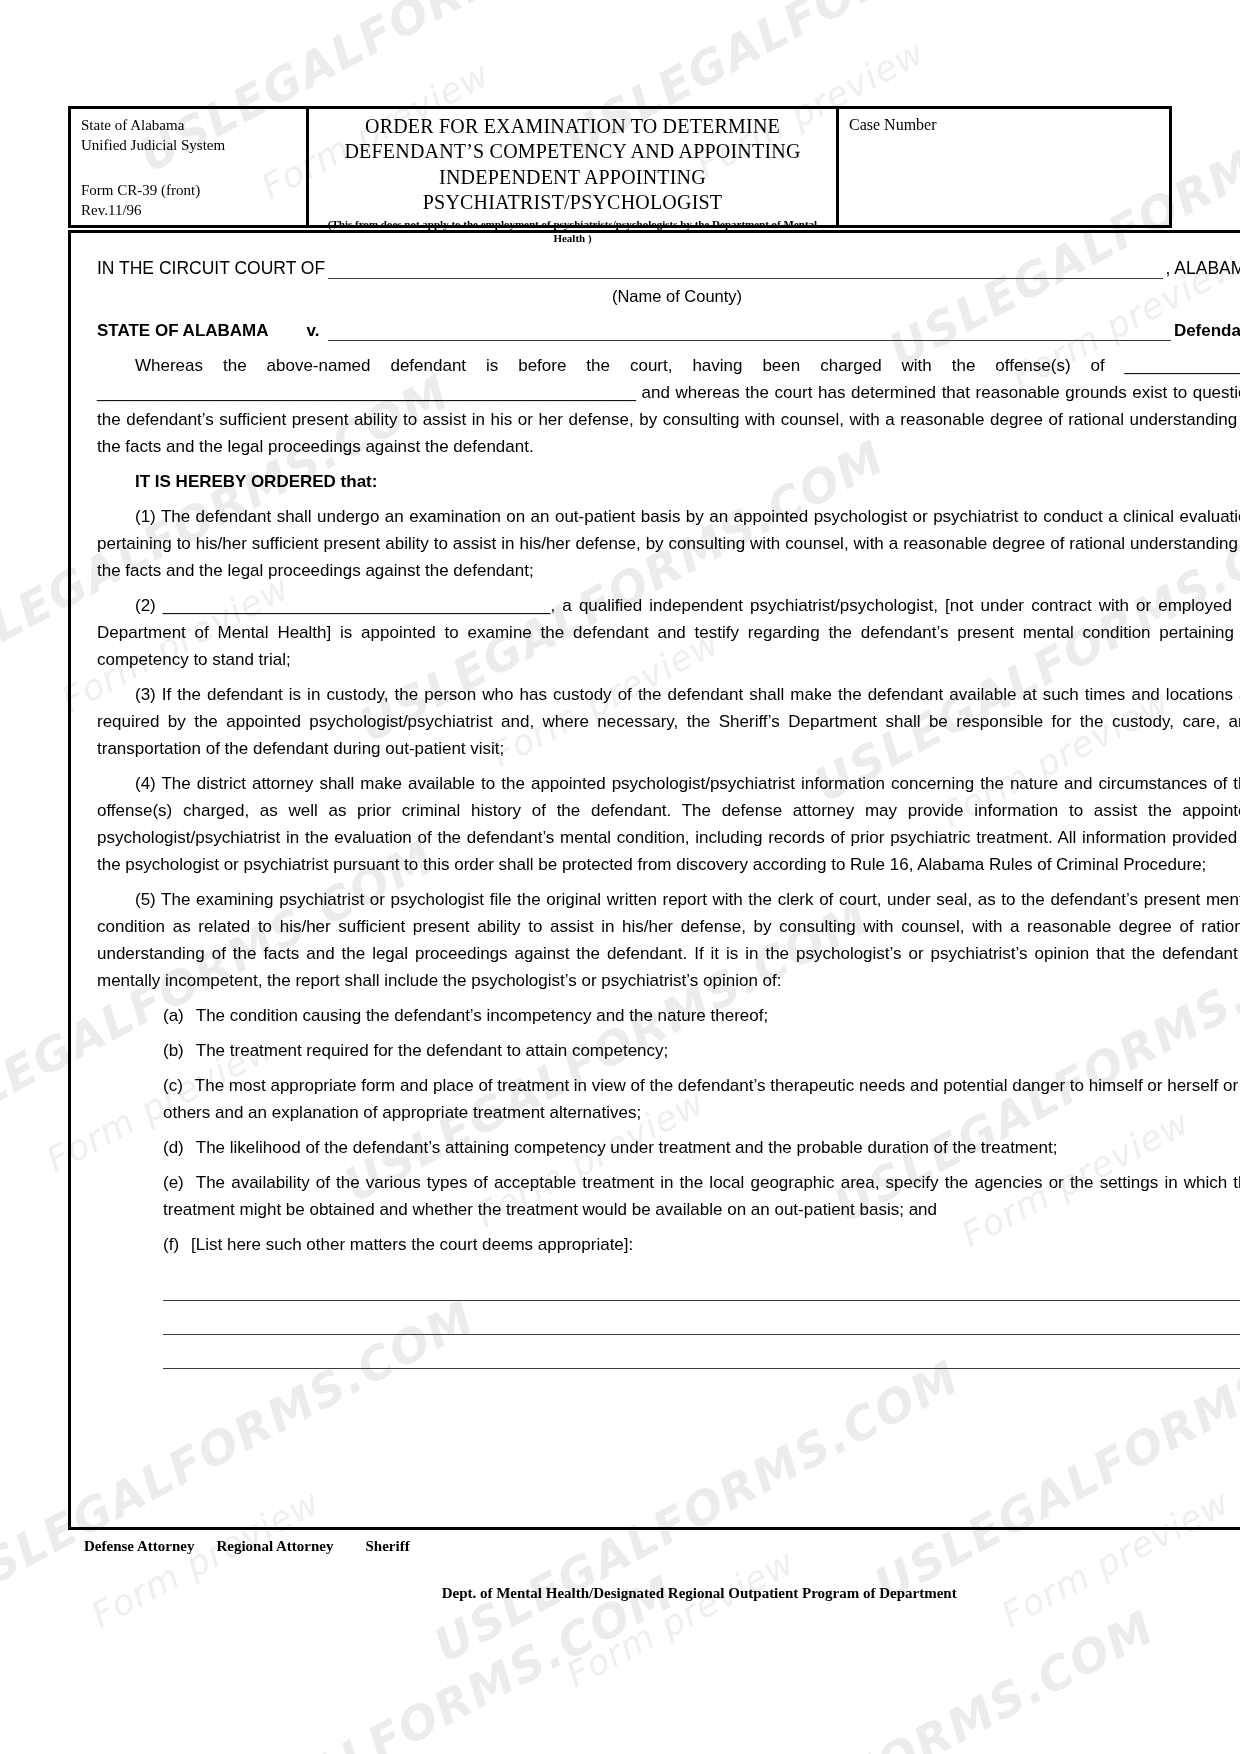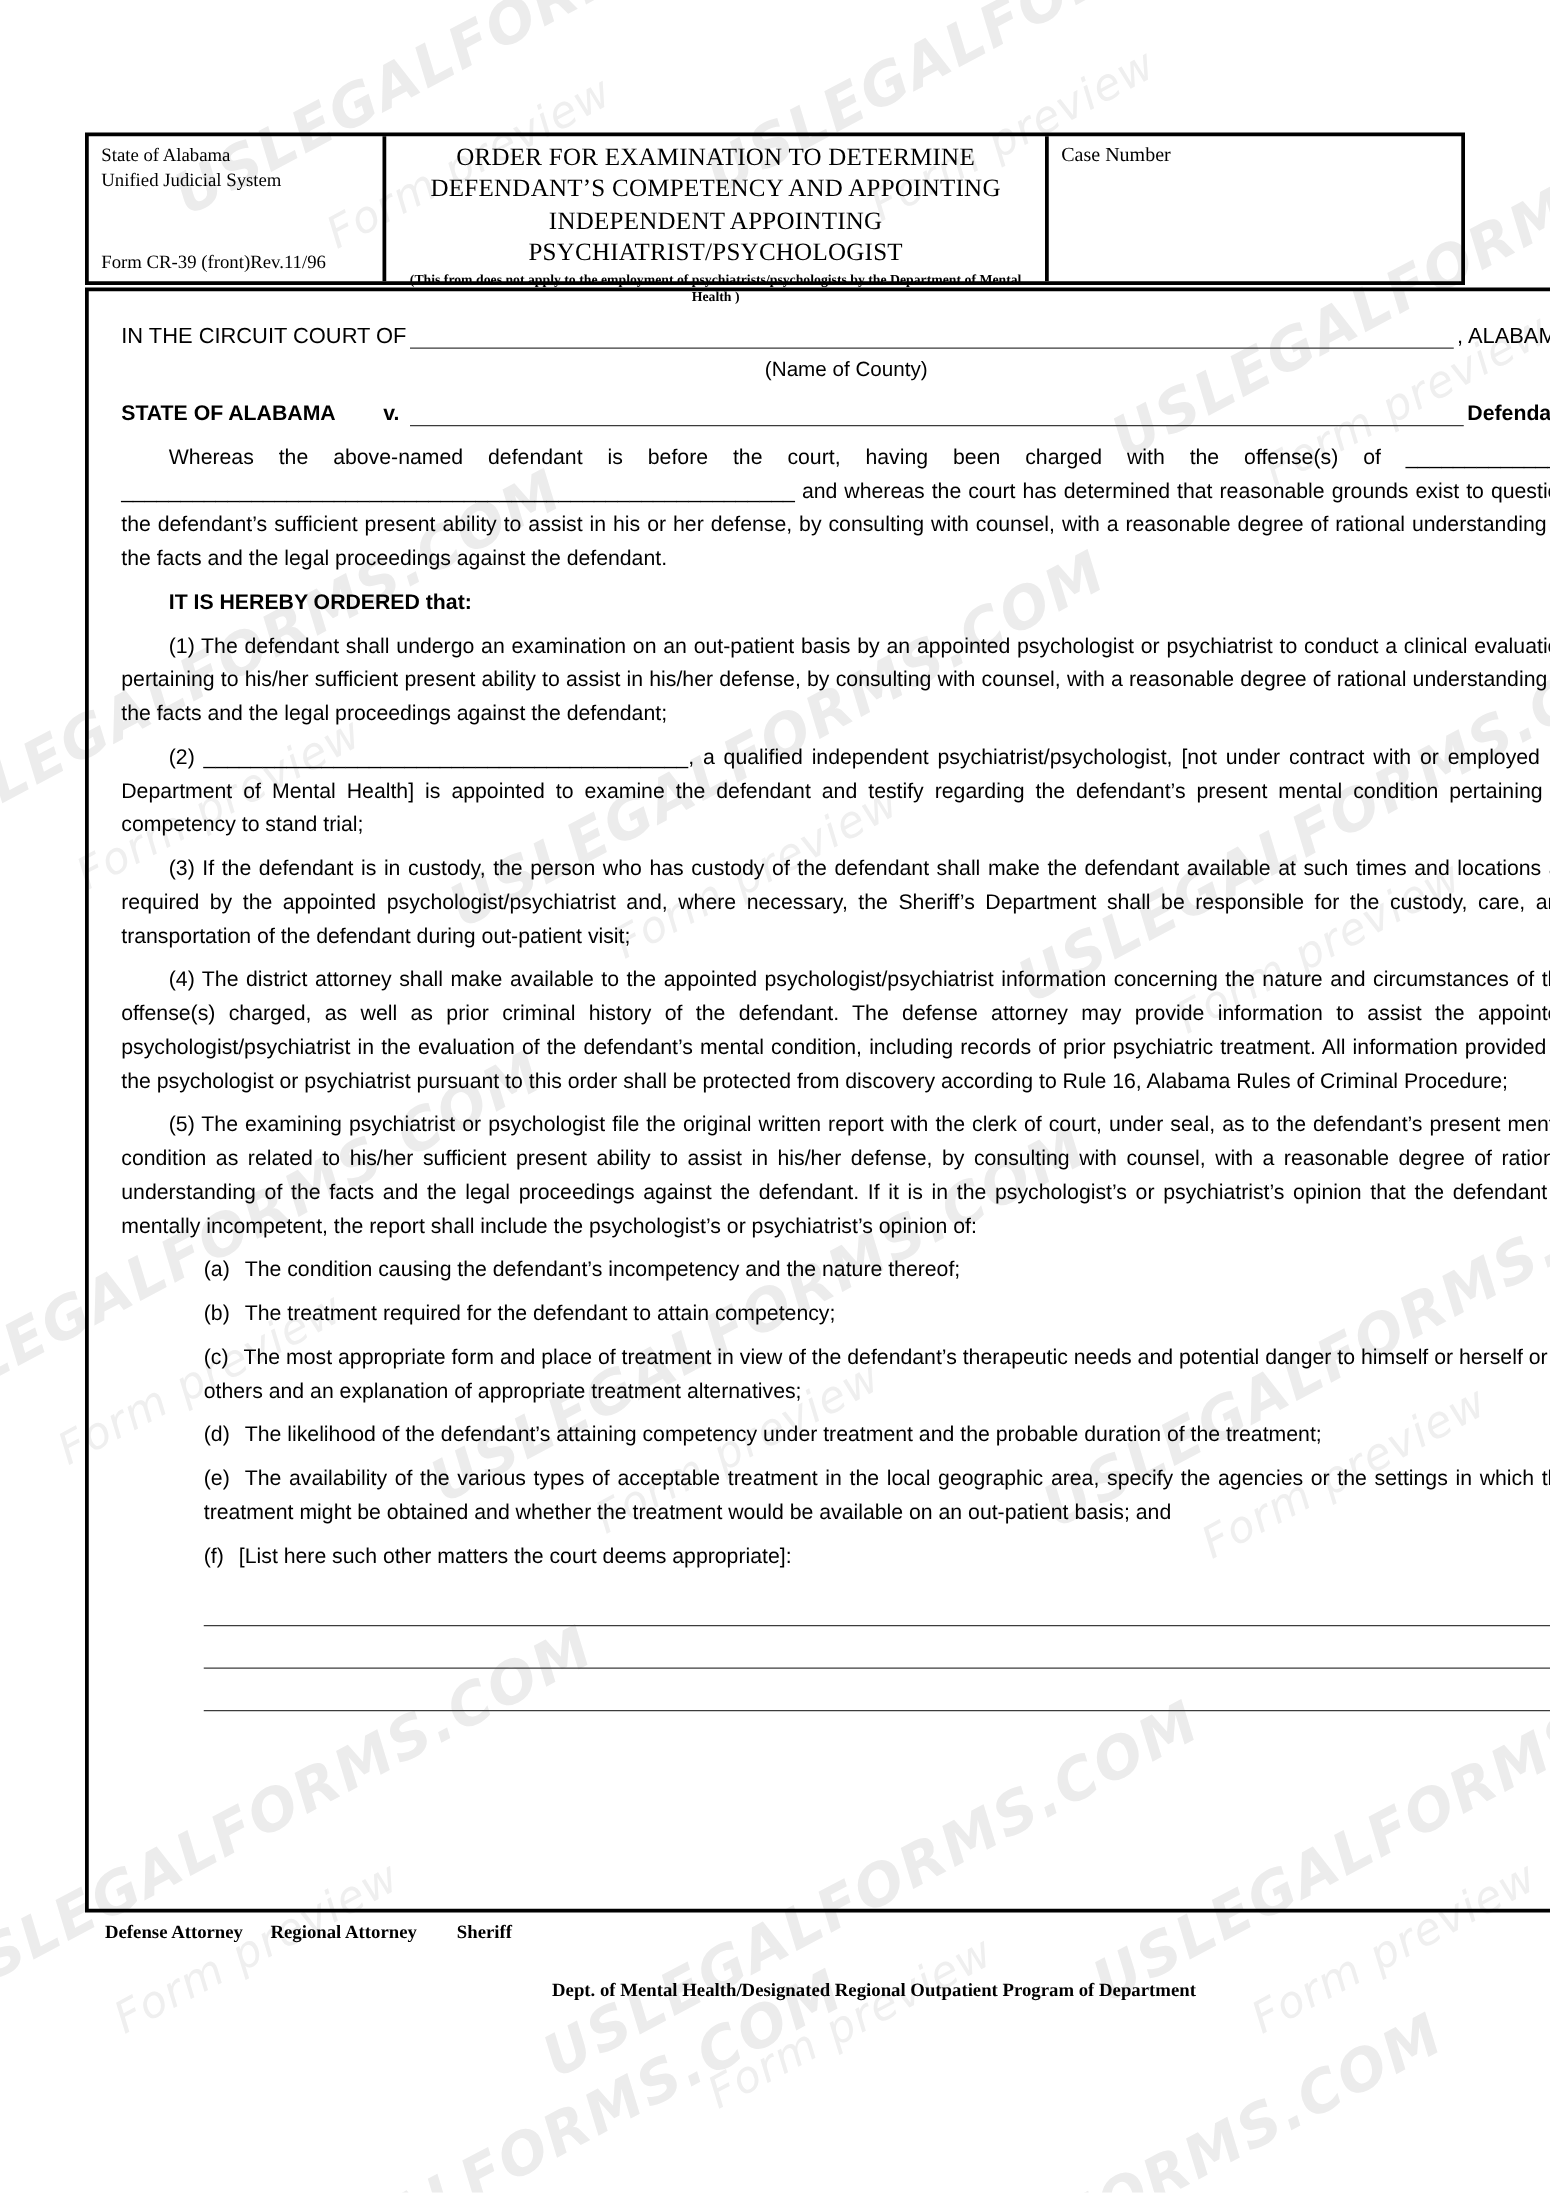--- a/index.html
+++ b/index.html
@@ -32,21 +32,21 @@
     border:3px solid #000; box-sizing:border-box;
     display:flex; z-index:2; background:transparent;
     font-family:"Liberation Serif", serif;
   }
   .hcell-left {
     width:238px; border-right:3px solid #000; box-sizing:border-box;
     padding:7px 8px 5px 10px;
     display:flex; flex-direction:column; justify-content:space-between;
     font-size:15px; line-height:1.3;
   }
-  .form-no-row { display:flex; justify-content:flex-start; padding-right:4px; }
+  .form-no-row { display:flex; justify-content:center; padding-right:4px;flex-direction:column; }
   .hcell-center {
     flex:1; border-right:3px solid #000; box-sizing:border-box;
     text-align:center; padding:5px 10px 2px 10px;
   }
   .form-title { font-weight:normal; font-size:20px; line-height:1.27; letter-spacing:.2px; }
   .form-note  { font-weight:bold; font-size:11px; line-height:1.3; margin-top:1px; }
   .hcell-right {
     width:330px; box-sizing:border-box; padding:7px 10px;
     font-weight:normal; font-size:16px;
   }

